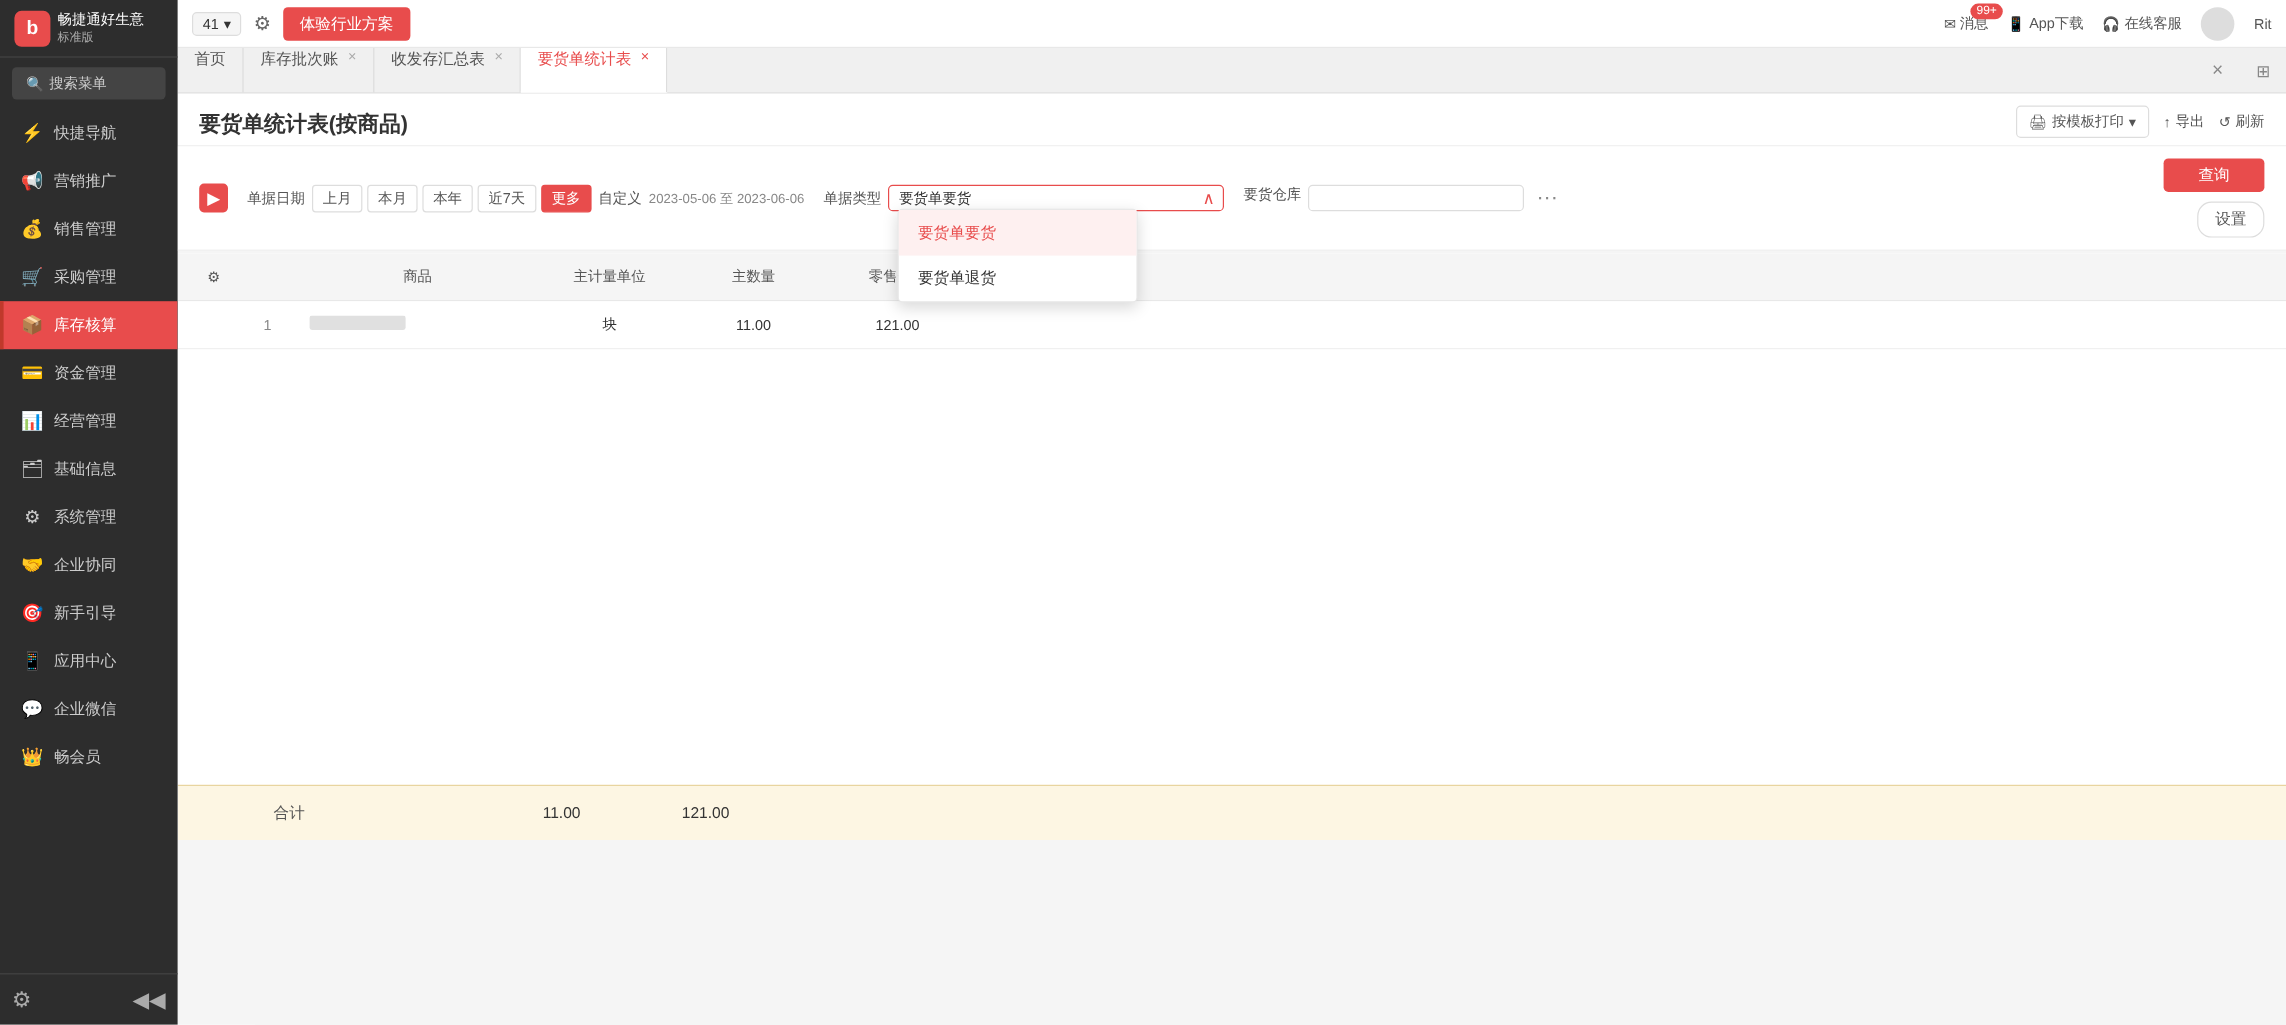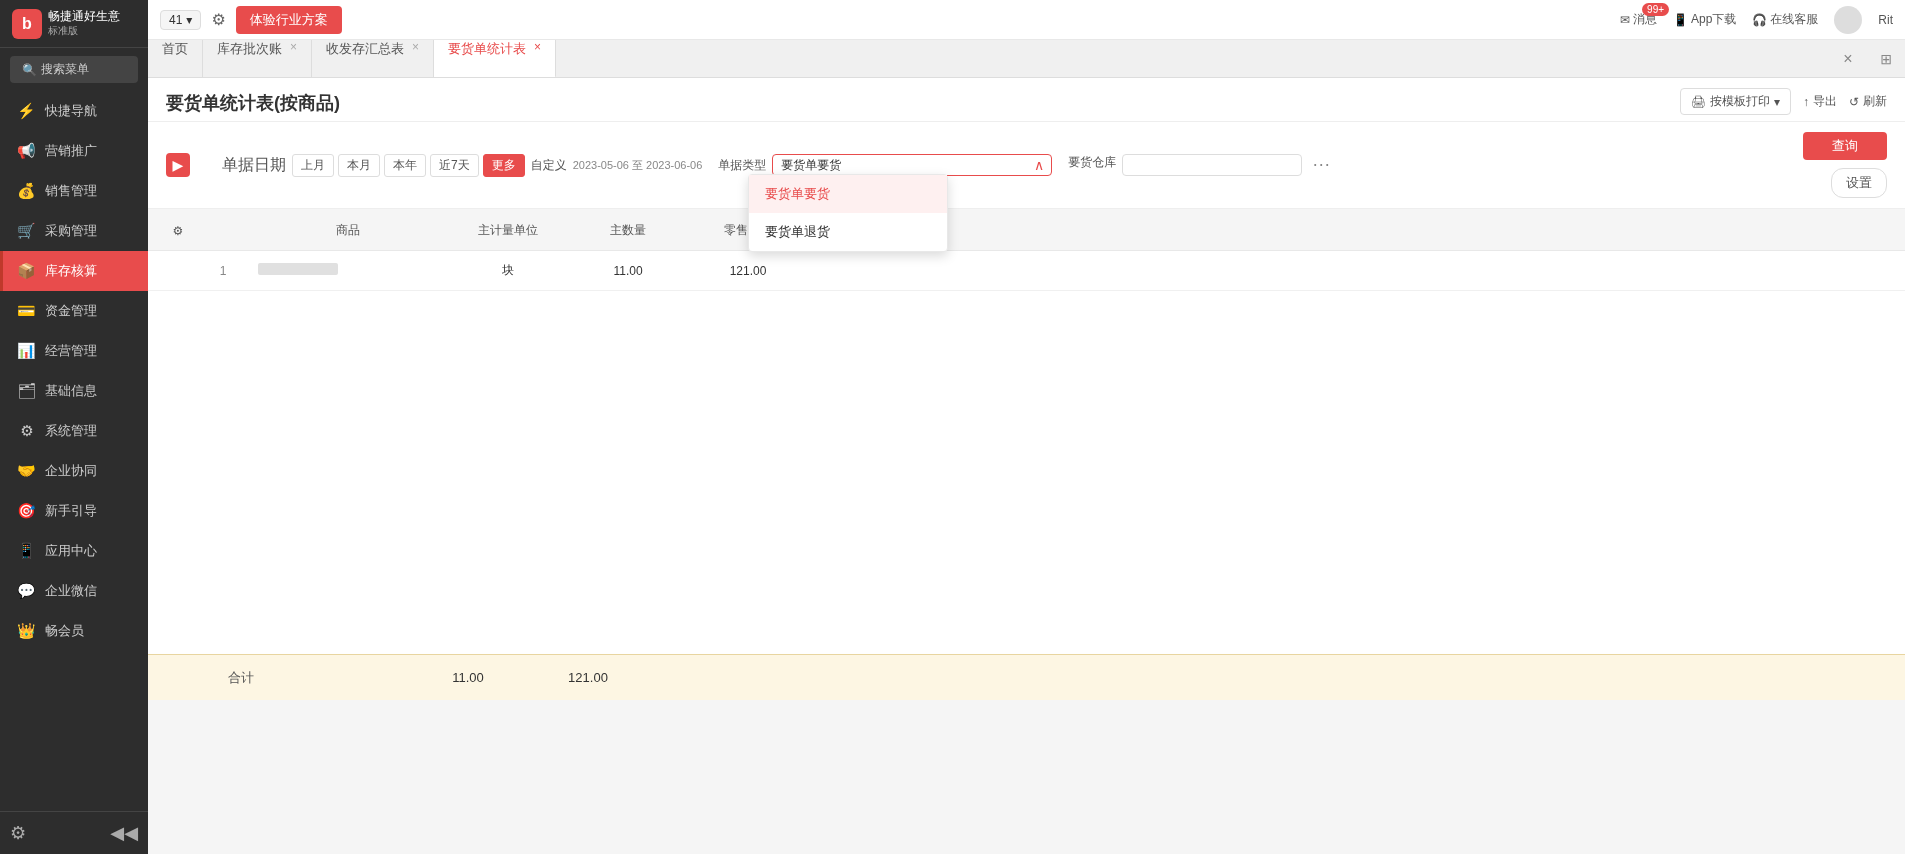--- a/index.html
+++ b/index.html
@@ -332,24 +332,23 @@
       cursor: pointer;
       font-size: 14px;
       flex-shrink: 0;
     }
     .filter-group {
       display: flex;
       align-items: center;
       gap: 6px;
     }
     .filter-label {
-      font-size: 16px;
+      font-size: 12px;
       color: #555;
       white-space: nowrap;
-      margin-left: 16px;
     }
     .date-shortcuts {
       display: flex;
       align-items: center;
       gap: 4px;
     }
     .date-btn {
       padding: 2px 8px;
       font-size: 12px;
       color: #555;

